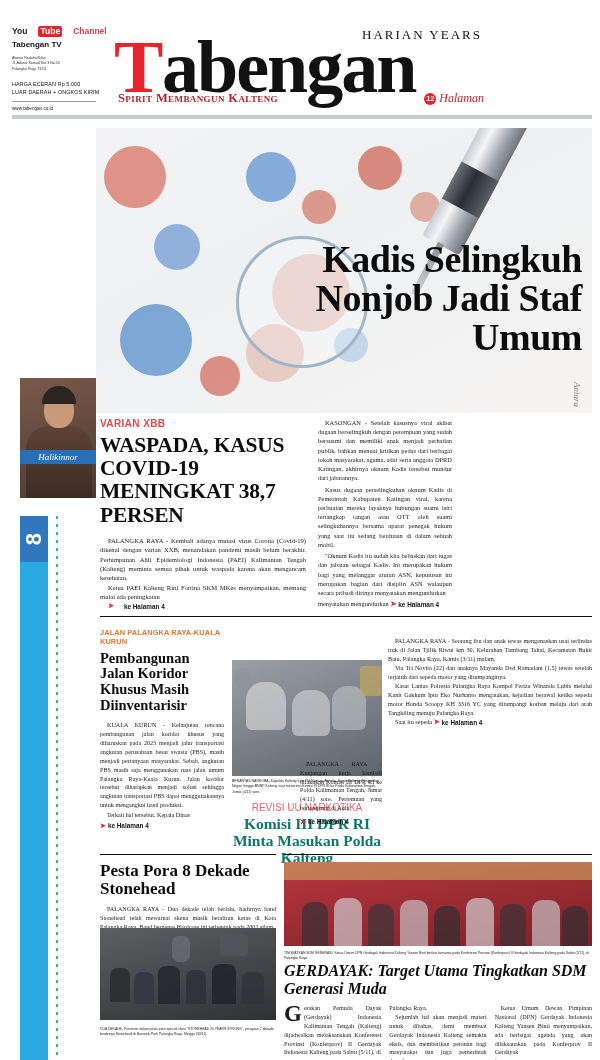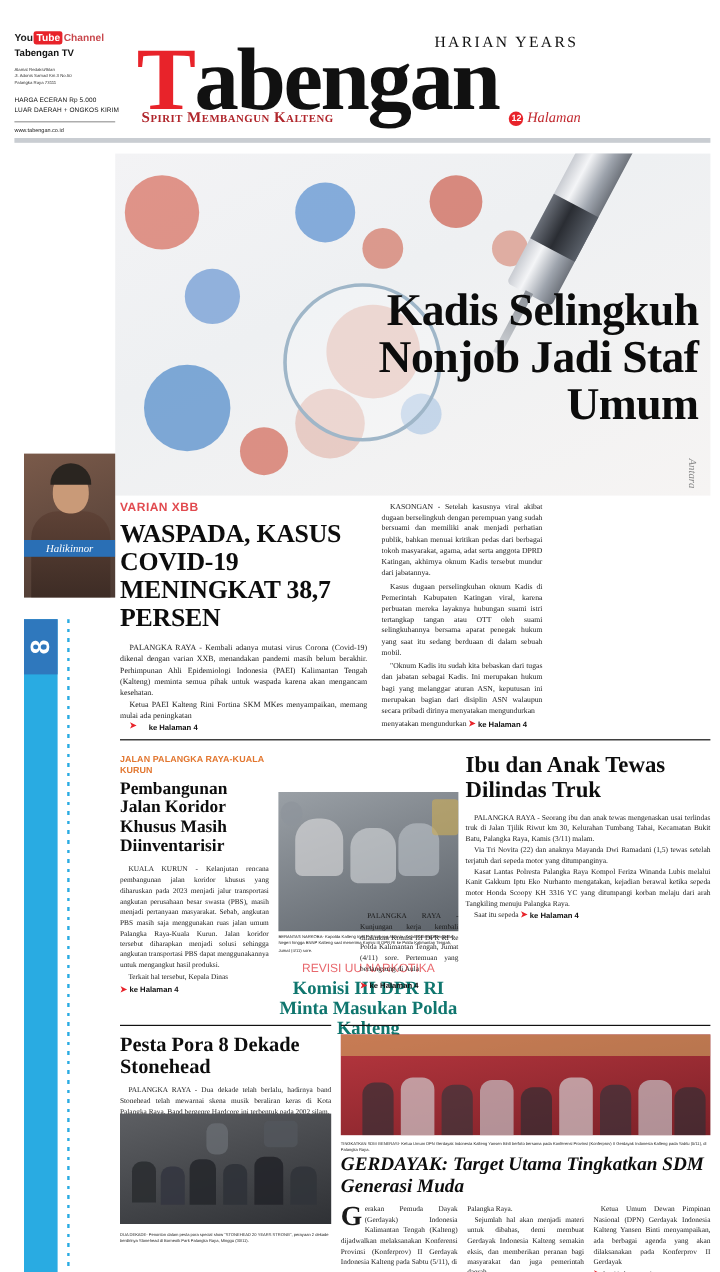--- a/index.html
+++ b/index.html
@@ -8,21 +8,21 @@
     background: #ffffff;
     font-family: "Liberation Serif", serif;
     overflow: hidden;
   }
   .page { position: relative; width: 600px; height: 1060px; background:#fff; }
 
   
   .masthead { position: relative; height: 122px; width: 600px; background:#fff; }
 
   .mh-left { position:absolute; left:12px; top:26px; width:88px; }
-  .yt-row { display:flex; align-items:center; gap:1px; font-family:"Liberation Sans",sans-serif;
+  .yt-row { display:flex; align-items:center; gap:11px; font-family:"Liberation Sans",sans-serif;
             font-weight:bold; font-size:8.5px; line-height:1; }
   .yt-you { color:#222; }
   .yt-tube { background:#e8232a; color:#fff; padding:1px 2px; border-radius:2px; font-size:8.5px; }
   .yt-channel { color:#c8474c; }
   .yt-name { font-family:"Liberation Sans",sans-serif; font-weight:bold; font-size:8px; color:#111; margin-top:3px; }
   .mh-addr { font-family:"Liberation Sans",sans-serif; font-size:3.6px; color:#333; line-height:1.55; margin-top:7px; }
   .mh-price { font-family:"Liberation Sans",sans-serif; font-size:5.4px; color:#111; line-height:1.5; margin-top:8px; letter-spacing:.1px;}
   .mh-rule { border-top:1px solid #999; margin-top:5px; width:84px; }
   .mh-web { font-family:"Liberation Sans",sans-serif; font-size:4.6px; color:#222; margin-top:4px; }
 
@@ -325,21 +325,20 @@
 
   <div class="col-b2">
     <p>PALANGKA RAYA - Kunjungan kerja kembali dilakukan Komisi III DPR RI ke Polda Kalimantan Tengah, Jumat (4/11) sore. Pertemuan yang berlangsung di Aula</p>
     <span class="jump" style="margin-top:4px">
         <span class="jump-ico">➤</span>
         <span>ke Halaman 4</span>
       </span>
   </div>
 
   <div class="col-c">
-    <div class="h-big2">Ibu dan Anak Tewas Dilindas Truk</div>
     <div class="col-c-body">
       <p>PALANGKA RAYA - Seorang ibu dan anak tewas mengenaskan usai terlindas truk di Jalan Tjilik Riwut km 30, Kelurahan Tumbang Tahai, Kecamatan Bukit Batu, Palangka Raya, Kamis (3/11) malam.</p>
       <p>Via Tri Novita (22) dan anaknya Mayanda Dwi Ramadani (1,5) tewas setelah terjatuh dari sepeda motor yang ditumpanginya.</p>
       <p>Kasat Lantas Polresta Palangka Raya Kompol Feriza Winanda Lubis melalui Kanit Gakkum Iptu Eko Nurhanto mengatakan, kejadian berawal ketika sepeda motor Honda Scoopy KH 3316 YC yang ditumpangi korban melaju dari arah Tangkiling menuju Palangka Raya.</p>
       <p style="display:inline-block;text-indent:7px">Saat itu sepeda</p>
       <span class="jump">
           <span class="jump-ico">➤</span>
           <span>ke Halaman 4</span>
         </span>
     </div>

